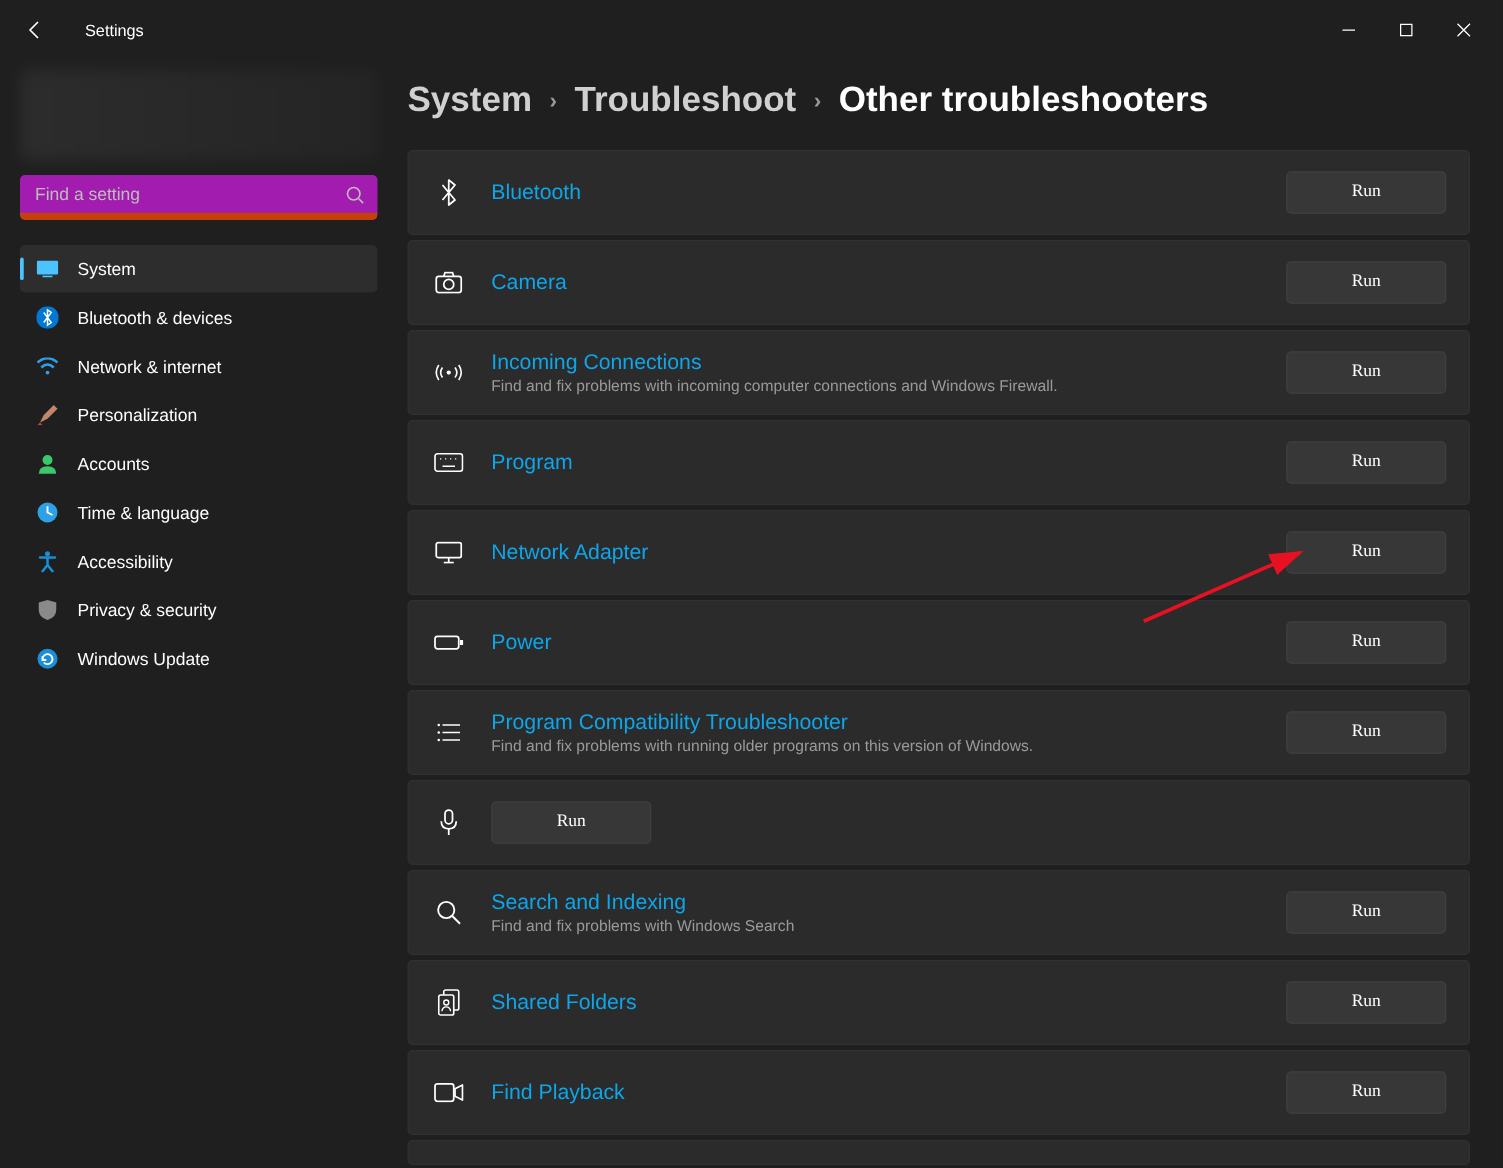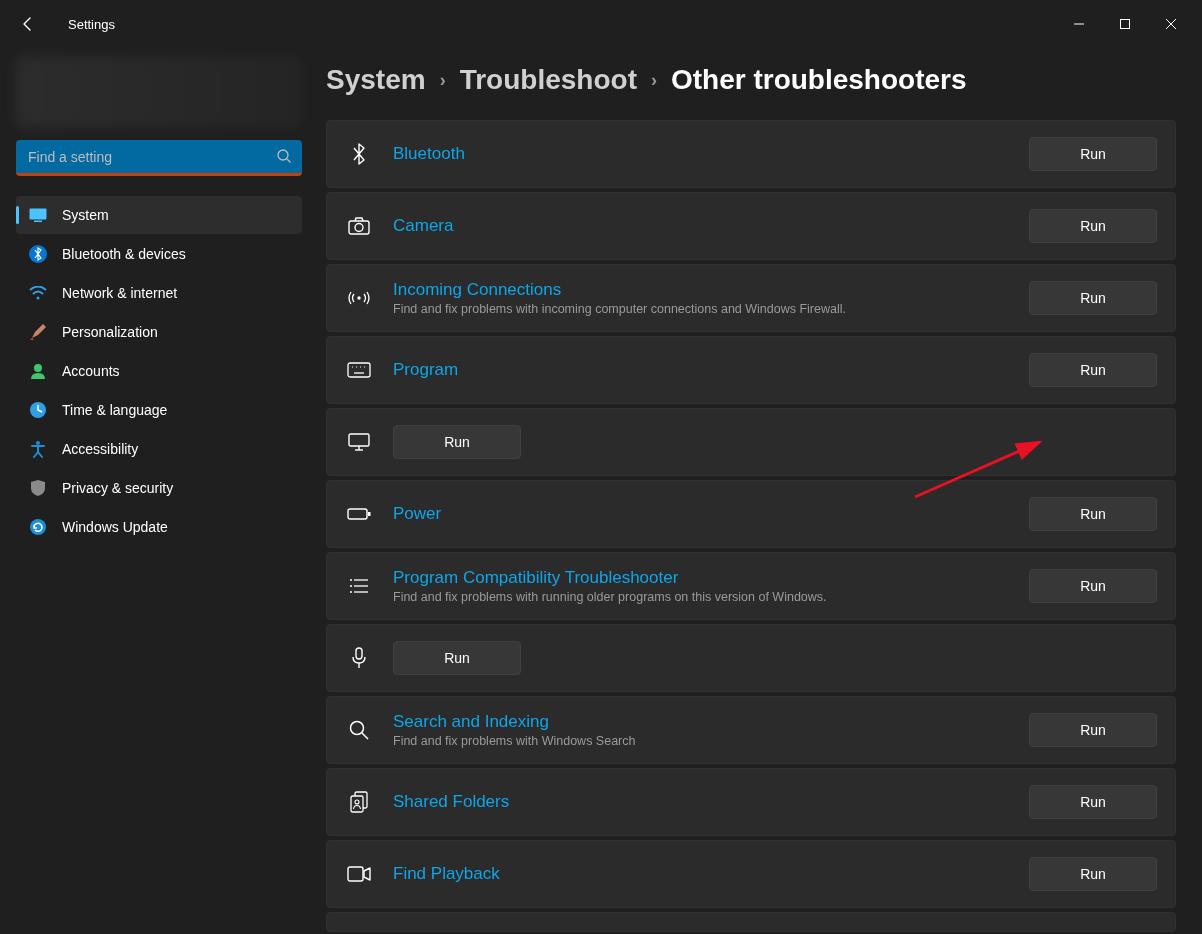--- a/index.html
+++ b/index.html
@@ -53,23 +53,23 @@
     border-radius:6px;
     opacity:0.5;
   }
   .search {
     position:relative;
     margin-bottom: 20px;
   }
   .search input {
     width: 100%;
     height: 36px;
-    background: #0369a1;
+    background: #a21caf;
     border: none;
-    border-bottom: 3px solid #c2410c;
+    border-bottom: 6px solid #c2410c;
     border-radius: 4px;
     padding: 0 36px 0 12px;
     color:#fff;
     font-size:14px;
   }
   .search input::placeholder { color:#bdbdbd; }
   .search .sicon {
     position:absolute; right:10px; top:8px; color:#bdbdbd;
   }
   .nav { display:flex; flex-direction:column; gap:1px; }
@@ -134,20 +134,21 @@
   .ts-desc  { font-size:12.5px; color:#9a9a9a; margin-top:2px; }
   .run-btn {
     background:#373737;
     border:1px solid #404040;
     color:#ffffff;
     border-radius:4px;
     height:34px;
     width:128px;
     font-size:14px;
     cursor:pointer;
+    font-family:Liberation Serif, serif;
   }
   
   .arrow {
     position:absolute;
     left: 910px;
     top: 432px;
     width: 150px;
     height: 70px;
     pointer-events:none;
   }
@@ -351,20 +352,23 @@
       </div>
 
       <div class="ts-item">
         <span class="ts-icon">
             <svg width="22" height="18" viewBox="0 0 22 18">
               <rect x="1" y="1" width="20" height="12" rx="1.5" stroke="#fff" stroke-width="1.4" fill="none"></rect>
               <line x1="7" y1="17" x2="15" y2="17" stroke="#fff" stroke-width="1.4"></line>
               <line x1="11" y1="13" x2="11" y2="17" stroke="#fff" stroke-width="1.4"></line>
             </svg>
           </span>
+        <div class="ts-text">
+            <div class="ts-title">Network Adapter</div>
+          </div>
         <button class="run-btn">Run</button>
       </div>
 
       <div class="ts-item">
         <span class="ts-icon">
             <svg width="24" height="14" viewBox="0 0 24 14">
               <rect x="1" y="2" width="19" height="10" rx="2" stroke="#fff" stroke-width="1.4" fill="none"></rect>
               <rect x="21" y="5" width="2.5" height="4" fill="#fff"></rect>
             </svg>
           </span>

